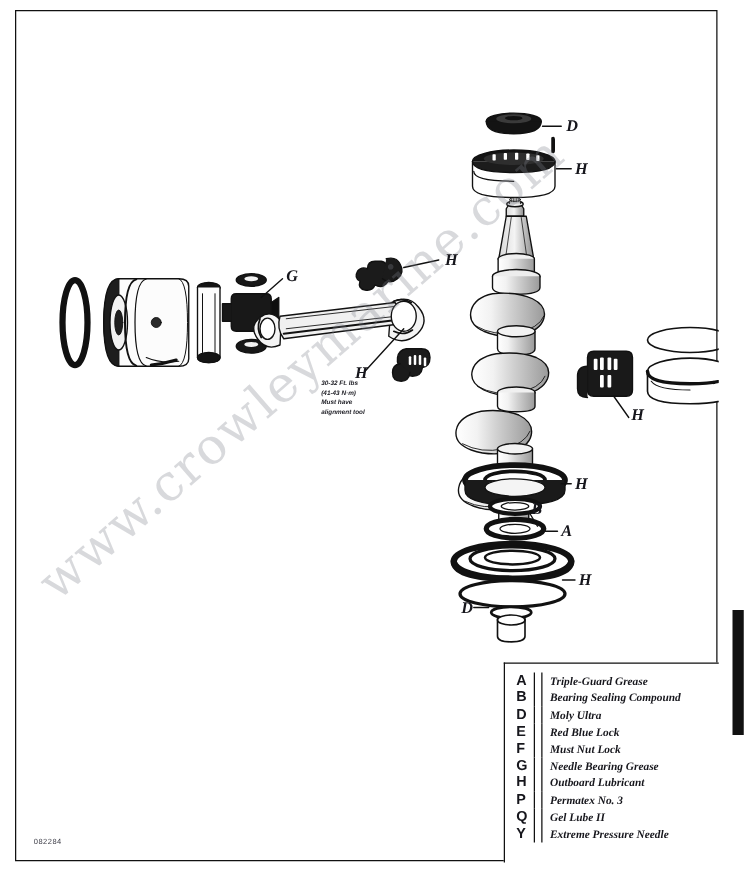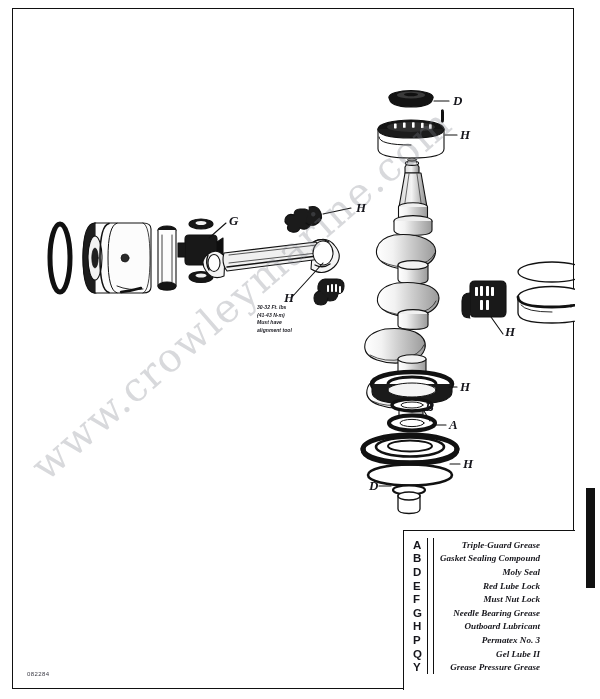--- a/index.html
+++ b/index.html
@@ -137,21 +137,20 @@
   #legend td.sep {
     width: 5px;
     border-left: 1.1px solid #111111;
     border-right: 1.1px solid #111111;
     padding: 0;
   }
   #legend td.desc {
     font-size: 9.1px;
     padding-left: 6px;
     white-space: nowrap;
-    text-align: right;
   }
 
   
   #figure-code {
     position: absolute;
     left: 14px;
     top: 662px;
     font-family: "Liberation Sans", sans-serif;
     font-size: 6px;
     color: #3a3a44;
@@ -432,31 +431,31 @@
     <table>
       <tbody id="legend-body">
           <tr>
             <td class="code">A</td>
             <td class="sep"></td>
             <td class="desc">Triple-Guard Grease</td>
           </tr>
           <tr>
             <td class="code">B</td>
             <td class="sep"></td>
-            <td class="desc">Gasket Sealing Compound</td>
+            <td class="desc">Bearing Sealing Compound</td>
           </tr>
           <tr>
             <td class="code">D</td>
             <td class="sep"></td>
-            <td class="desc">Moly Seal</td>
+            <td class="desc">Moly Ultra</td>
           </tr>
           <tr>
             <td class="code">E</td>
             <td class="sep"></td>
-            <td class="desc">Red Lube Lock</td>
+            <td class="desc">Red Blue Lock</td>
           </tr>
           <tr>
             <td class="code">F</td>
             <td class="sep"></td>
             <td class="desc">Must Nut Lock</td>
           </tr>
           <tr>
             <td class="code">G</td>
             <td class="sep"></td>
             <td class="desc">Needle Bearing Grease</td>
@@ -472,21 +471,21 @@
             <td class="desc">Permatex No. 3</td>
           </tr>
           <tr>
             <td class="code">Q</td>
             <td class="sep"></td>
             <td class="desc">Gel Lube II</td>
           </tr>
           <tr>
             <td class="code">Y</td>
             <td class="sep"></td>
-            <td class="desc">Grease Pressure Grease</td>
+            <td class="desc">Extreme Pressure Needle</td>
           </tr>
         </tbody>
     </table>
   </div>
 
   <div id="figure-code">082284</div>
 </div>
 
 <div id="margin-bar"></div>
 

